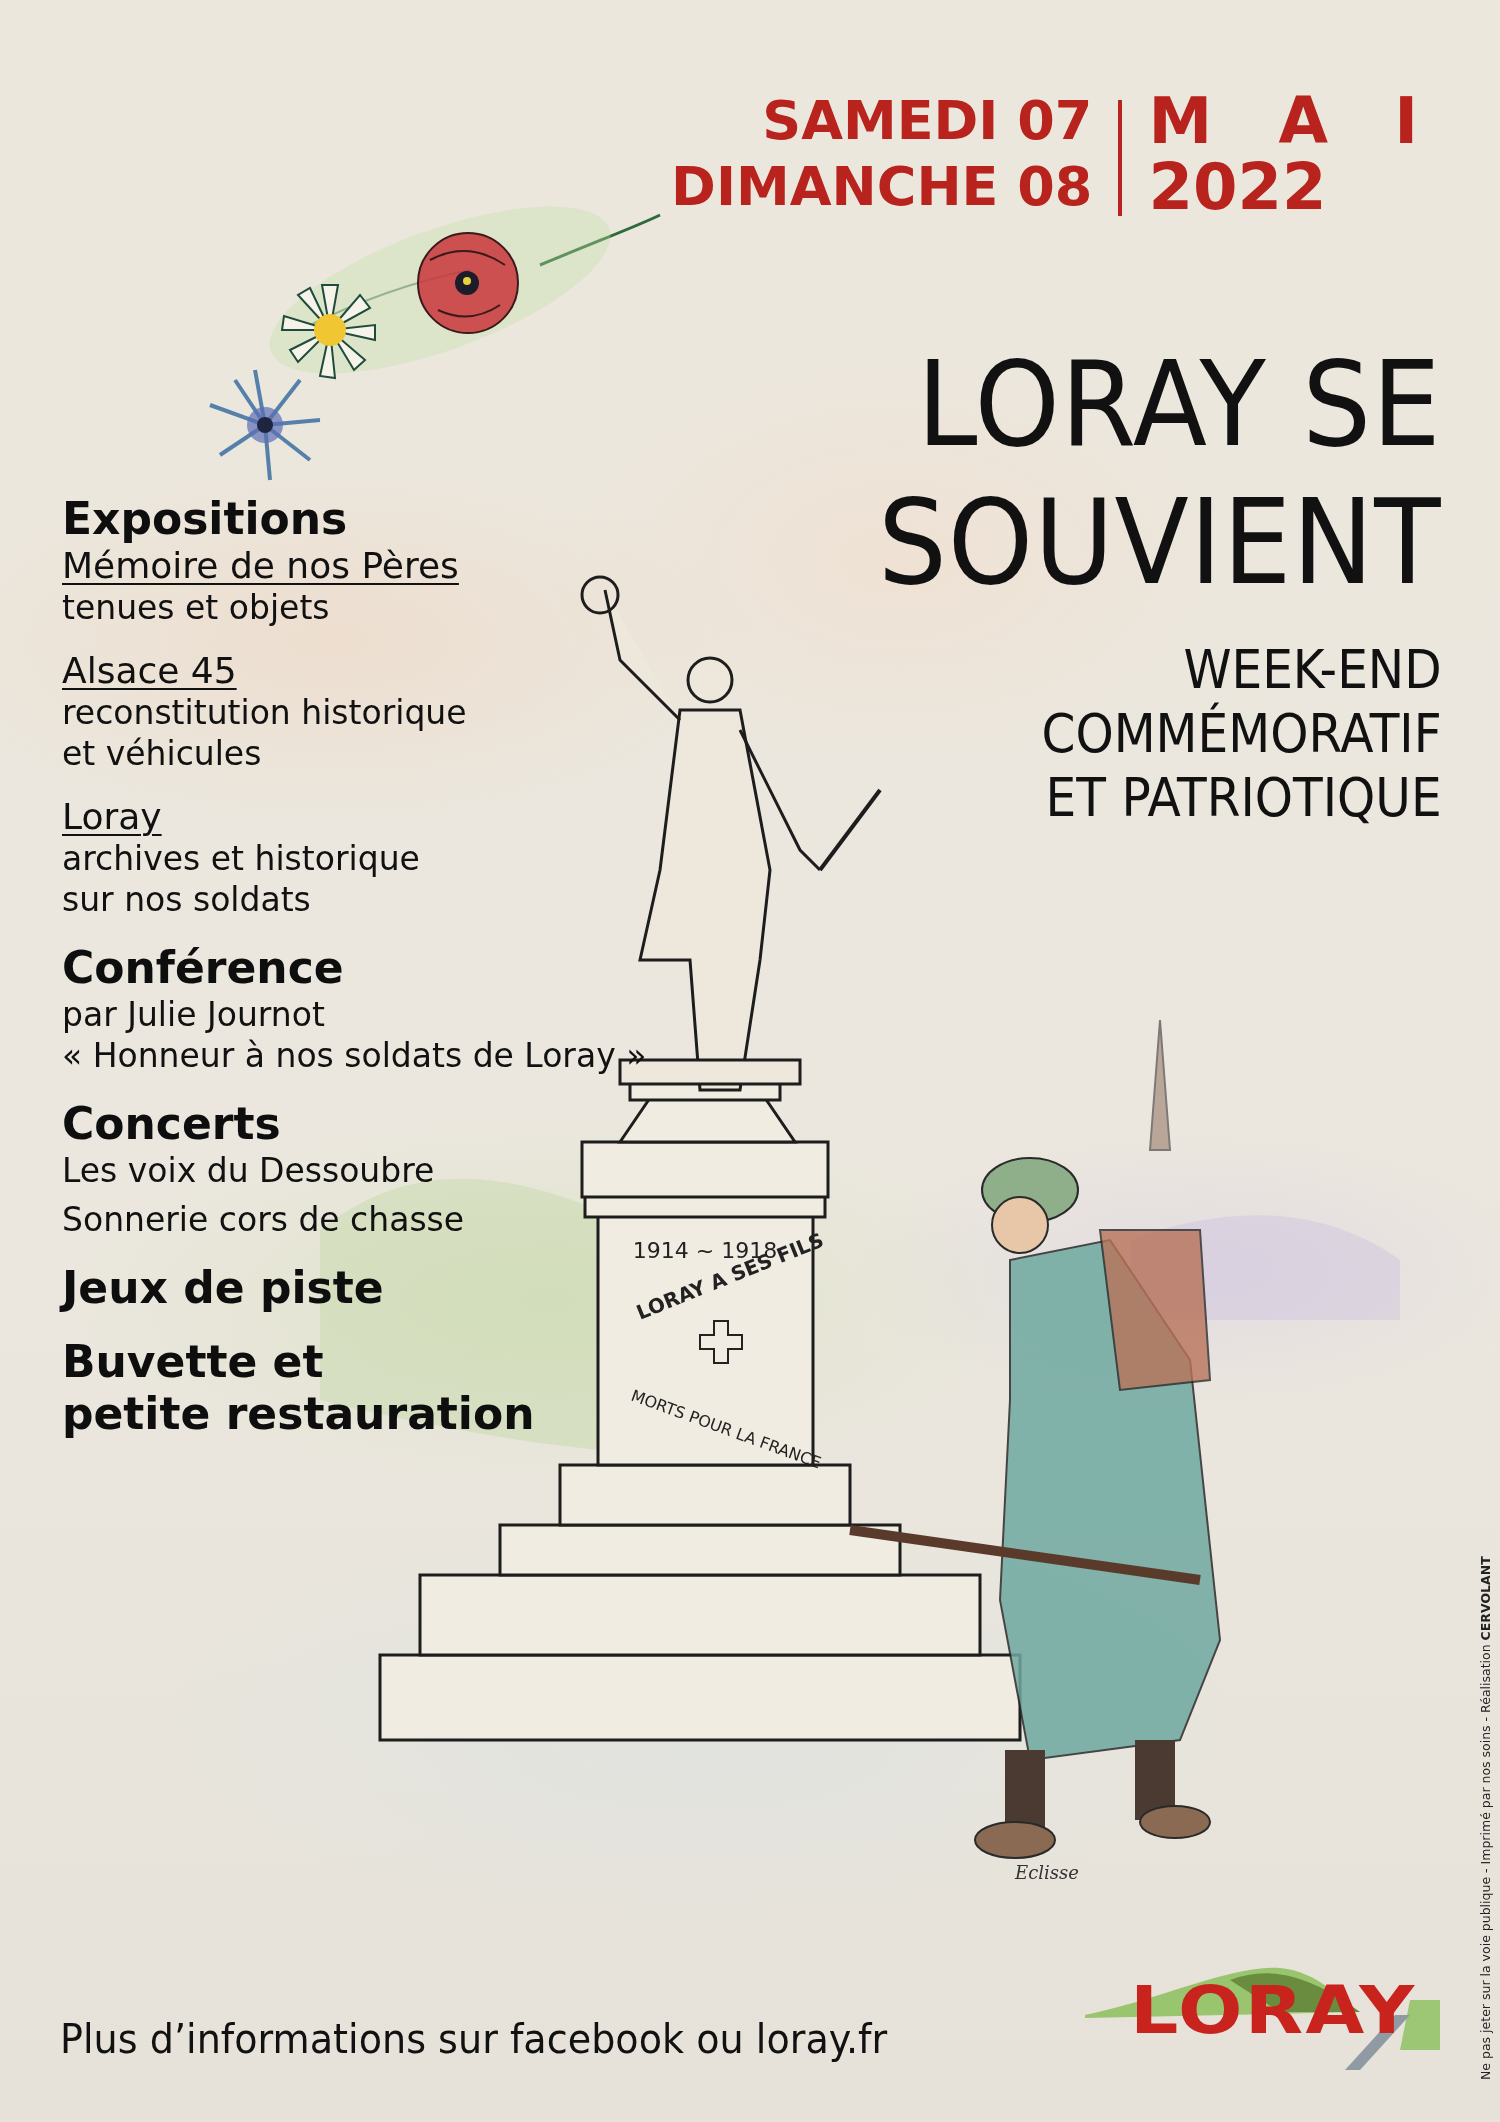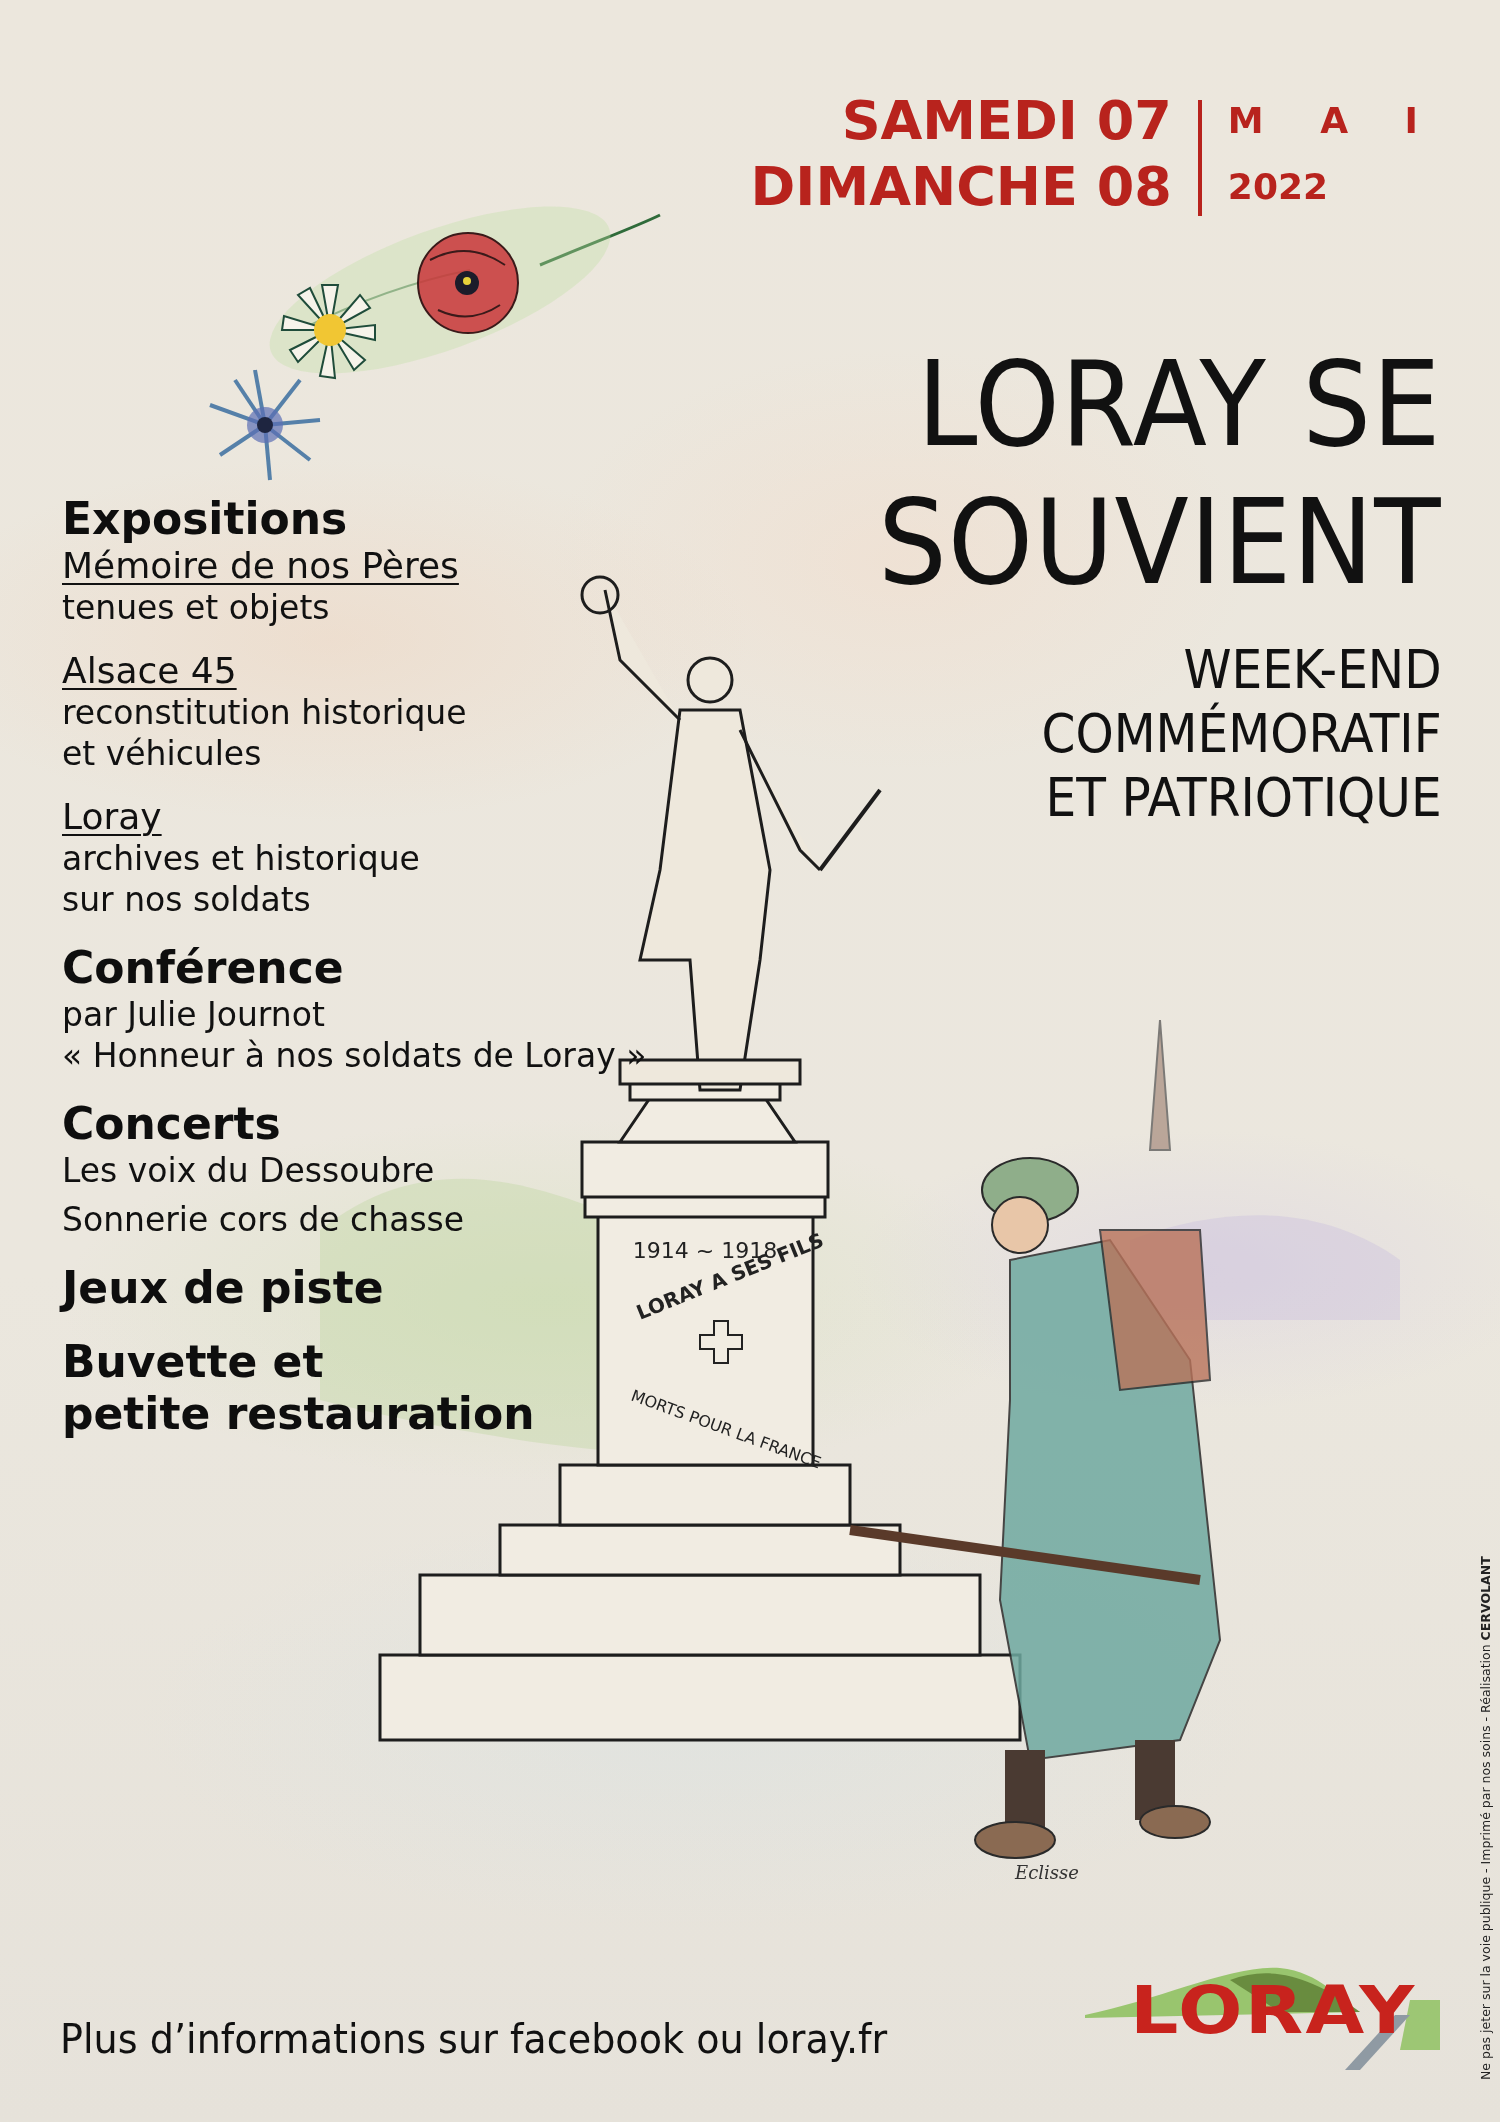--- a/index.html
+++ b/index.html
@@ -17,21 +17,21 @@
       radial-gradient(ellipse 700px 260px at 550px 1300px, rgba(200,220,170,0.35), transparent 70%),
       radial-gradient(ellipse 500px 200px at 1200px 1270px, rgba(210,200,230,0.35), transparent 70%),
       radial-gradient(ellipse 800px 300px at 700px 1720px, rgba(210,225,230,0.35), transparent 70%),
       linear-gradient(180deg, #ece7dd 0%, #ebe7de 60%, #e6e2da 100%);
   }
 
   
   .date-block { position: absolute; right: 60px; top: 88px; display: flex; align-items: stretch; color: #b8231d; font-family: "DejaVu Sans", sans-serif; font-weight: bold; margin-left: 8px; }
   .date-days { text-align: right; font-size: 54px; line-height: 66px; letter-spacing: 0px; }
   .date-sep { width: 4px; background: #b8231d; margin: 12px 26px 4px 26px; }
-  .date-month { text-align: left; font-size: 36px; line-height: 66px; }
+  .date-month { text-align: left; font-size: 64px; line-height: 66px; }
   .date-month .mai { letter-spacing: 22px; }
 
   
   .title { position: absolute; right: 58px; top: 335px; text-align: right; font-family: "DejaVu Sans", sans-serif; font-weight: normal; font-size: 118px; line-height: 138px; letter-spacing: 1px; color: #111; transform: scaleX(0.92); transform-origin: right top; }
   .subtitle { position: absolute; right: 58px; top: 638px; text-align: right; font-family: "DejaVu Sans", sans-serif; font-size: 54px; line-height: 64px; color: #111; transform: scaleX(0.9); transform-origin: right top; }
 
   
   .program { position: absolute; left: 62px; top: 484px; width: 620px; font-family: "DejaVu Sans", sans-serif; margin-top: 9px; }
   .h { font-weight: bold; font-size: 44px; line-height: 52px; color: #0e0e0e; }
   .link { font-size: 36px; line-height: 42px; text-decoration: underline; text-decoration-thickness: 2px; text-underline-offset: 5px; }

